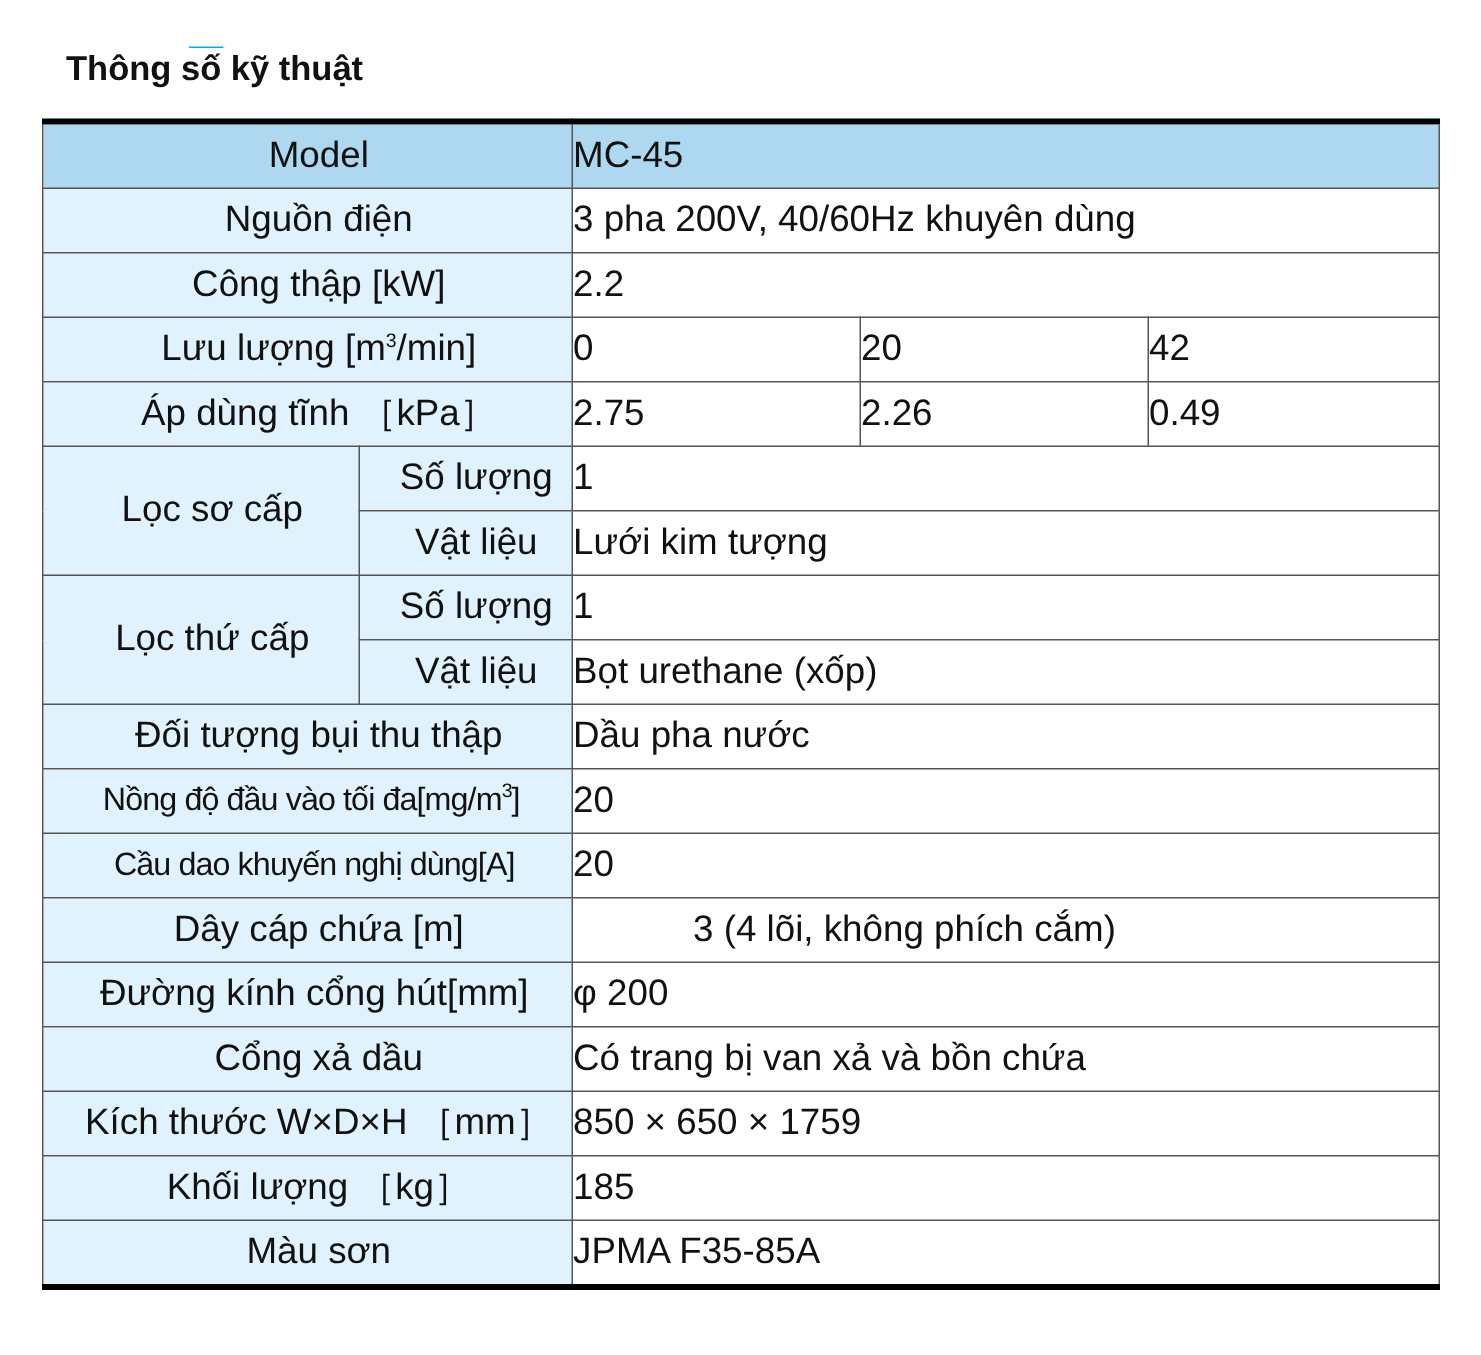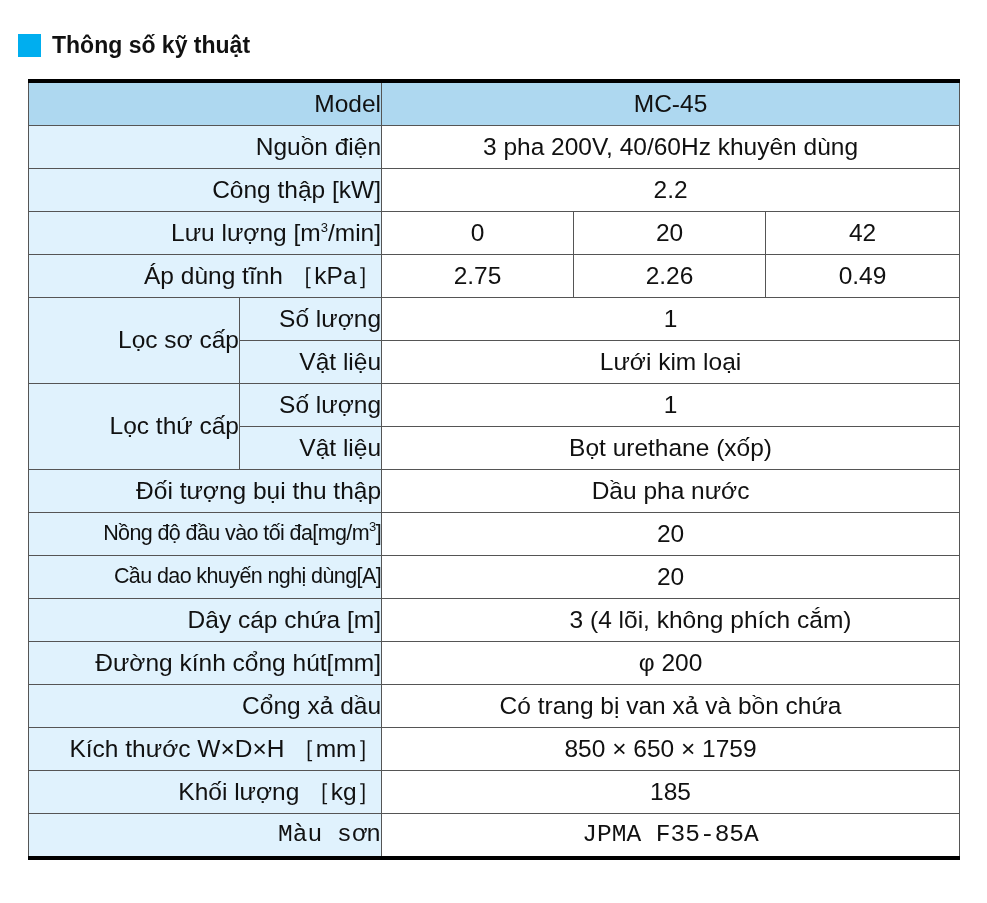--- a/index.html
+++ b/index.html
@@ -1,27 +1,27 @@
 <!DOCTYPE html>
 <html><head>
   <meta charset="utf-8">
   <style>
     html, body { margin: 0; padding: 0; background: #ffffff; }
     body { width: 987px; height: 903px; position: relative; font-family: "Liberation Sans", sans-serif; color: #111; overflow: hidden; }
-    .title { position: absolute; left: 18px; top: 31px; height: 28px; display: flex; align-items: center; }
+    .title { position: absolute; left: 33px; top: 31px; height: 28px; display: flex; align-items: center; flex-direction: column; }
     .title .sq { width: 23px; height: 23px; background: #00AEEF; display: inline-block; }
     .title .txt { margin-left: 11px; font-weight: bold; font-size: 23px; letter-spacing: 0px; color: #111; }
     table.spec { position: absolute; left: 28px; top: 79px; width: 931px; border-collapse: collapse; table-layout: fixed; border-top: 4px solid #000; border-bottom: 4px solid #000; }
     table.spec td { border: 1.5px solid #555; height: 42px; padding: 0; font-size: 24.5px; line-height: 1; white-space: nowrap; overflow: hidden; }
     table.spec tr:first-child td { border-top: none; }
-    table.spec tr:last-child td { border-bottom: none; font-family: Liberation Mono, monospace; }
-    td.lbl { background: #E0F2FD; padding-left: 15px !important; text-align: right; }
+    table.spec tr:last-child td { border-bottom: none; }
+    td.lbl { background: #E0F2FD; padding-left: 15px !important; text-align: center; }
     td.lbl.narrow { font-size: 21.5px; letter-spacing: -0.6px; padding-left: 5px !important; }
     td.lbl.sub { padding-left: 14px !important; }
-    td.val { background: #ffffff; text-align: center; }
+    td.val { background: #ffffff; }
     tr.hdr td { background: #AED8F0; }
     td.val.offset-right { padding-left: 80px !important; margin-left: 44px; }
     td.val.offset-left { padding-right: 20px !important; }
     sup { font-size: 13px; vertical-align: 9px; line-height: 0; }
   </style>
 </head>
 <body>
 
 <div class="title">
   <span class="sq"></span>
@@ -61,21 +61,21 @@
       <td class="val">2.26</td>
       <td class="val">0.49</td>
     </tr>
     <tr>
       <td class="lbl" rowspan="2">Lọc sơ cấp</td>
       <td class="lbl sub">Số lượng</td>
       <td class="val" colspan="3">1</td>
     </tr>
     <tr>
       <td class="lbl sub">Vật liệu</td>
-      <td class="val" colspan="3">Lưới kim loại</td>
+      <td class="val" colspan="3">Lưới kim tượng</td>
     </tr>
     <tr>
       <td class="lbl" rowspan="2">Lọc thứ cấp</td>
       <td class="lbl sub">Số lượng</td>
       <td class="val" colspan="3">1</td>
     </tr>
     <tr>
       <td class="lbl sub">Vật liệu</td>
       <td class="val" colspan="3">Bọt urethane (xốp)</td>
     </tr>

